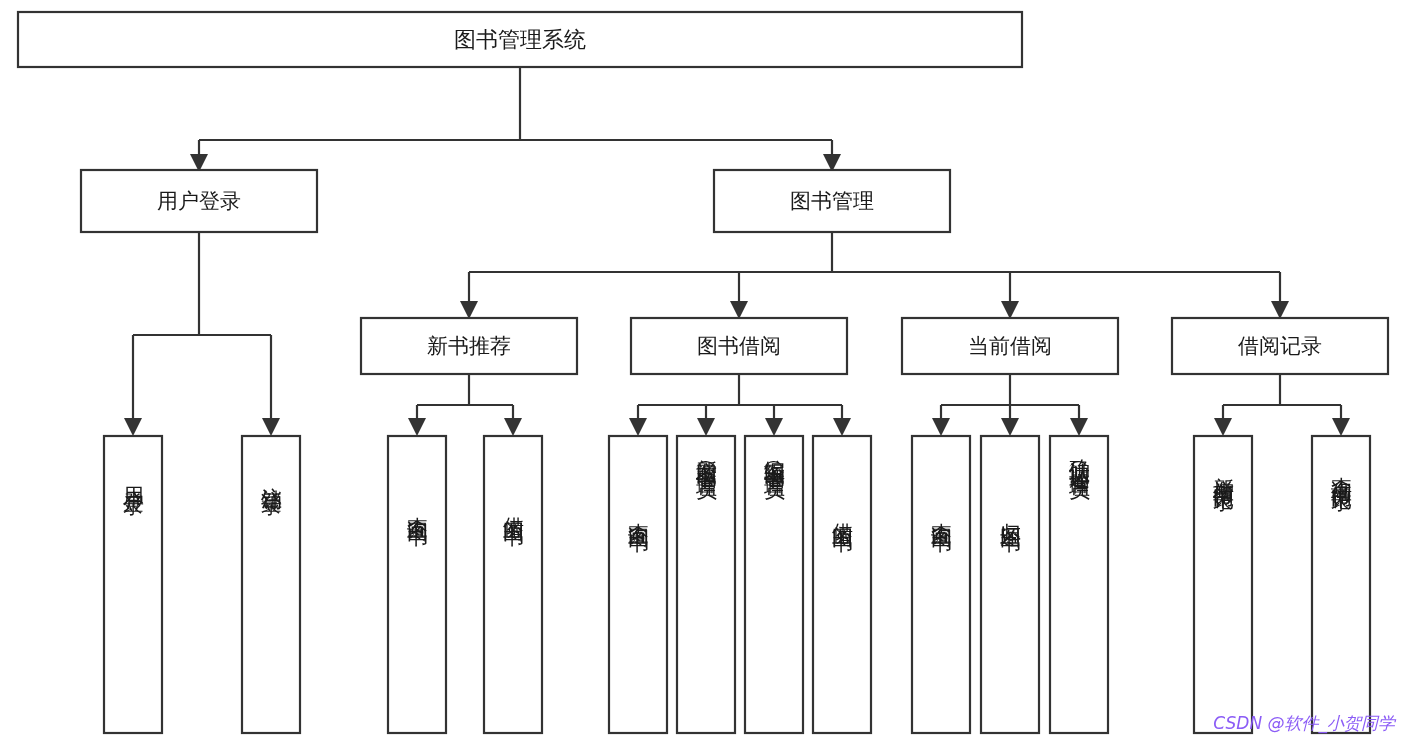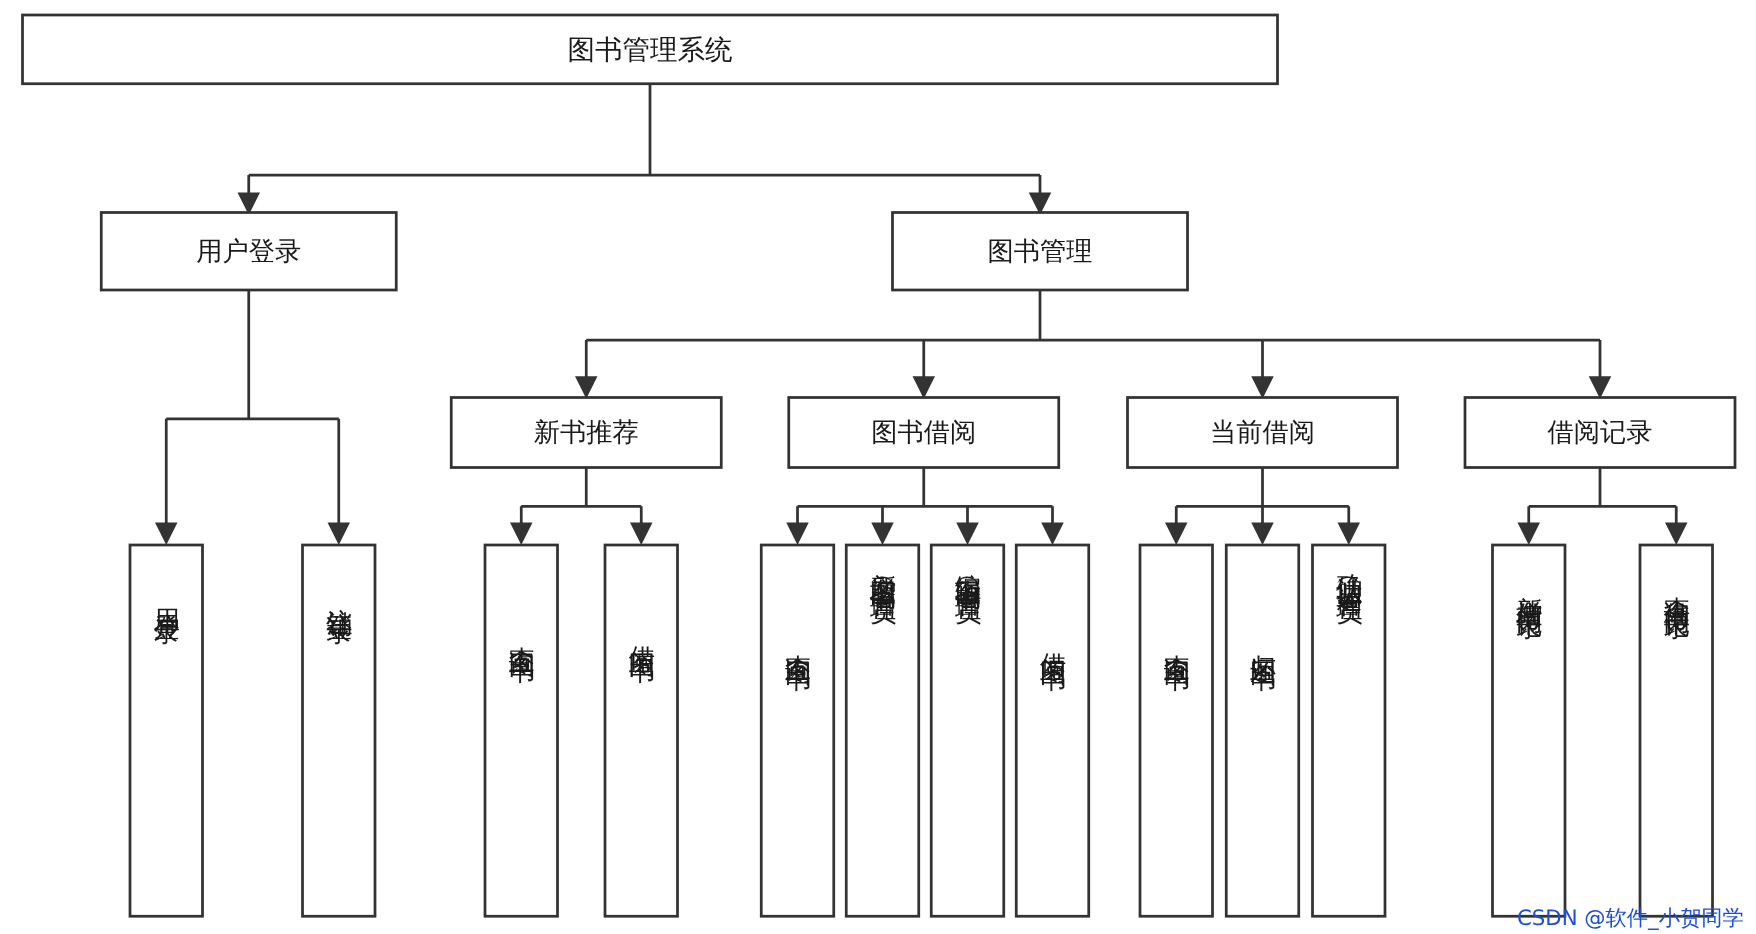--- a/index.html
+++ b/index.html
@@ -66,26 +66,27 @@
     font-size: 21px;
     line-height: 1;
     color: #1a1a1a;
     letter-spacing: 3px;
     white-space: nowrap;
     text-align: center;
   }
   .watermark {
     position: absolute;
     right: 10px;
-    bottom: 1px;
+    bottom: 12px;
     font-family: "DejaVu Sans", "Liberation Sans", sans-serif;
     font-size: 17px;
-    color: #1d4ed8;
+    color: #8b5cf6;
     white-space: nowrap;
     pointer-events: none;
+    font-style: italic;
   }
 </style>
 </head>
 <body>
 
 <svg id="diagram" viewBox="0 0 1405 747" width="1405" height="747" xmlns="http://www.w3.org/2000/svg">
 
   <defs>
     <marker id="arrowhead" markerWidth="12" markerHeight="12" refX="1.5" refY="5" orient="auto" markerUnits="userSpaceOnUse">
       <polygon points="0,0 11,0 5.5,14" class="arrow-head"></polygon>

